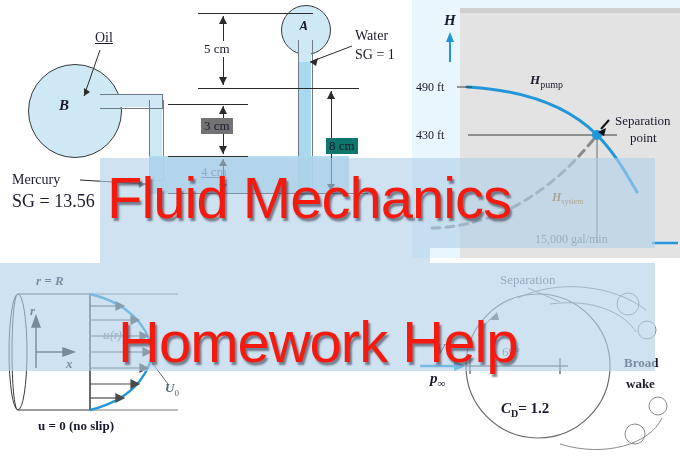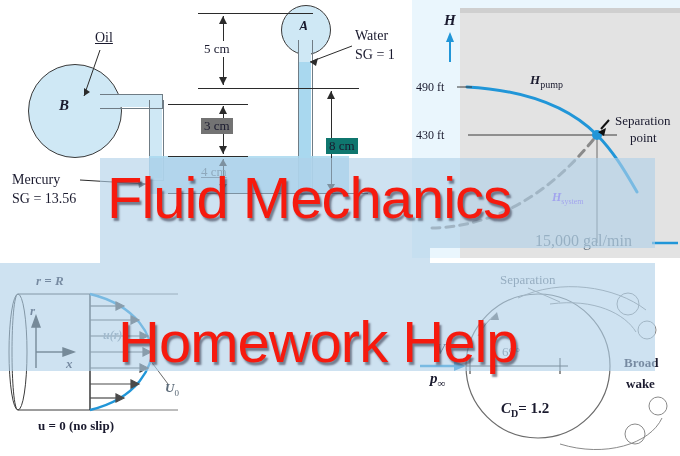--- a/index.html
+++ b/index.html
@@ -103,21 +103,21 @@
     </svg>
 
     <div class="lbl" style="left:355px;top:28px;font-size:14px;">Water</div>
     <div class="lbl" style="left:355px;top:47px;font-size:14px;">SG = 1</div>
     <svg class="abs" style="left:0;top:0;width:412px;height:250px;pointer-events:none;" viewBox="0 0 412 250">
       <line x1="352" y1="46" x2="310" y2="62" stroke="#2b2b2b" stroke-width="1"></line>
       <polygon points="310,62 318,58 316,66" fill="#2b2b2b"></polygon>
     </svg>
 
     <div class="lbl" style="left:12px;top:172px;font-size:14px;">Mercury</div>
-    <div class="lbl" style="left:12px;top:191px;font-size:14px;">SG = 13.56</div>
+    <div class="lbl" style="left:12px;top:191px;font-size:18px;">SG = 13.56</div>
     <svg class="abs" style="left:0;top:0;width:412px;height:250px;pointer-events:none;" viewBox="0 0 412 250">
       <line x1="80" y1="180" x2="146" y2="184" stroke="#2b2b2b" stroke-width="1"></line>
       <polygon points="146,184 138,181 139,188" fill="#2b2b2b"></polygon>
     </svg>
   </div>
 
   <div id="panel-pump">
     <div id="pump-plotbg"></div>
     <div id="pump-topbar"></div>
 
@@ -147,28 +147,28 @@
       <line x1="240" y1="243" x2="266" y2="243" stroke="#2196d8" stroke-width="2.5"></line>
     </svg>
 
     <div class="lbl" style="left:4px;top:80px;font-size:12px;">490 ft</div>
     <div class="lbl" style="left:4px;top:128px;font-size:12px;">430 ft</div>
 
     <div class="lbl" style="left:118px;top:72px;font-size:13px;">
       <span class="ital">H</span><span style="font-size:10px;vertical-align:sub;">pump</span>
     </div>
 
-    <div class="lbl" style="left:140px;top:190px;font-size:12px;color:#8b5cf6;">
+    <div class="lbl" style="left:140px;top:190px;font-size:12px;color:#a16207;">
       <span class="ital">H</span><span style="font-size:8px;vertical-align:sub;">system</span>
     </div>
 
     <div class="lbl" style="left:203px;top:113px;font-size:13px;">Separation</div>
     <div class="lbl" style="left:218px;top:130px;font-size:13px;">point</div>
 
-    <div class="lbl" style="left:123px;top:232px;font-size:16px;color:#6e7b86;">15,000 gal/min</div>
+    <div class="lbl" style="left:123px;top:232px;font-size:12px;color:#6e7b86;">15,000 gal/min</div>
   </div>
 
   <div id="panel-velocity">
     <svg class="abs" style="left:0;top:0;width:250px;height:206px;pointer-events:none;" viewBox="0 0 250 206">
 
       <path d="M 18 44 C 10 44, 10 160, 18 160" fill="none" stroke="#3b3b3b" stroke-width="1"></path>
       <ellipse cx="18" cy="102" rx="9" ry="58" fill="none" stroke="#3b3b3b" stroke-width="1"></ellipse>
       <line x1="18" y1="44" x2="90" y2="44" stroke="#3b3b3b" stroke-width="1"></line>
       <line x1="18" y1="160" x2="90" y2="160" stroke="#3b3b3b" stroke-width="1"></line>
 

